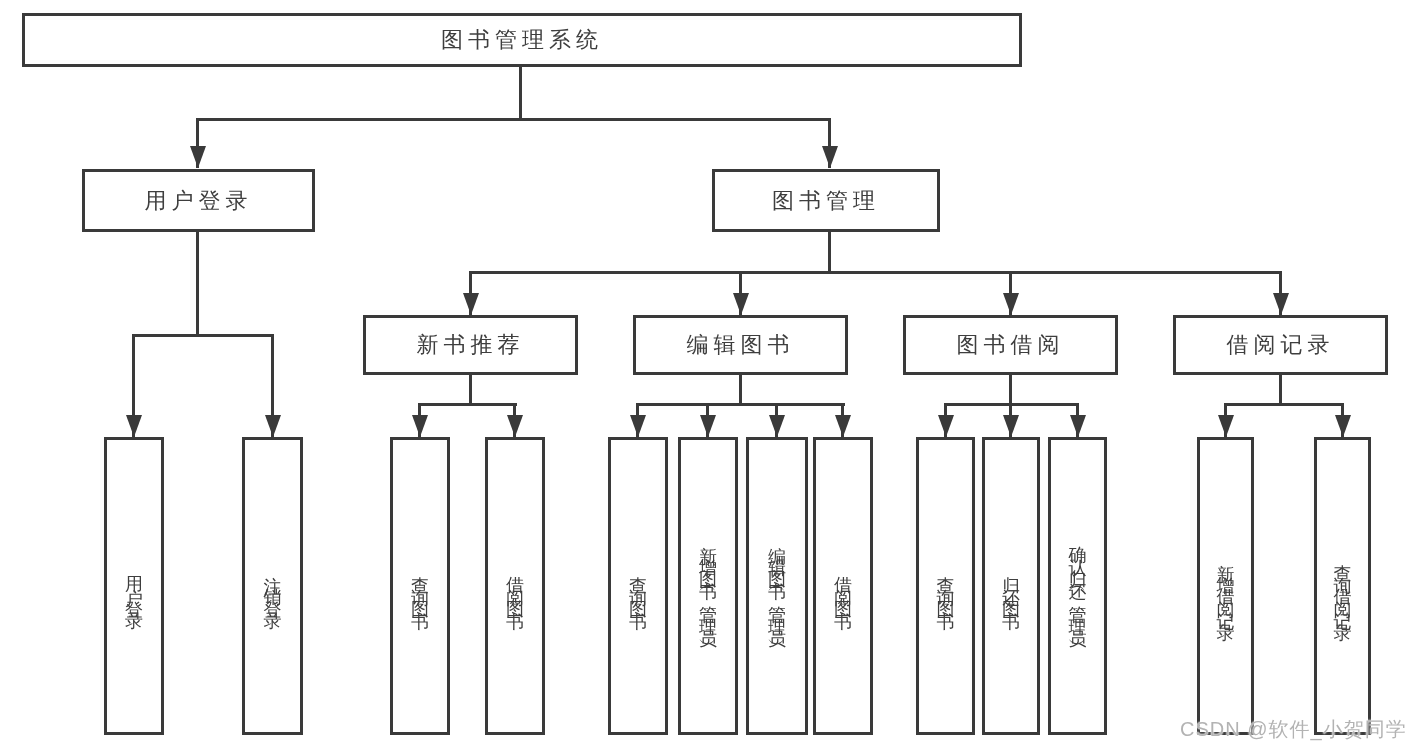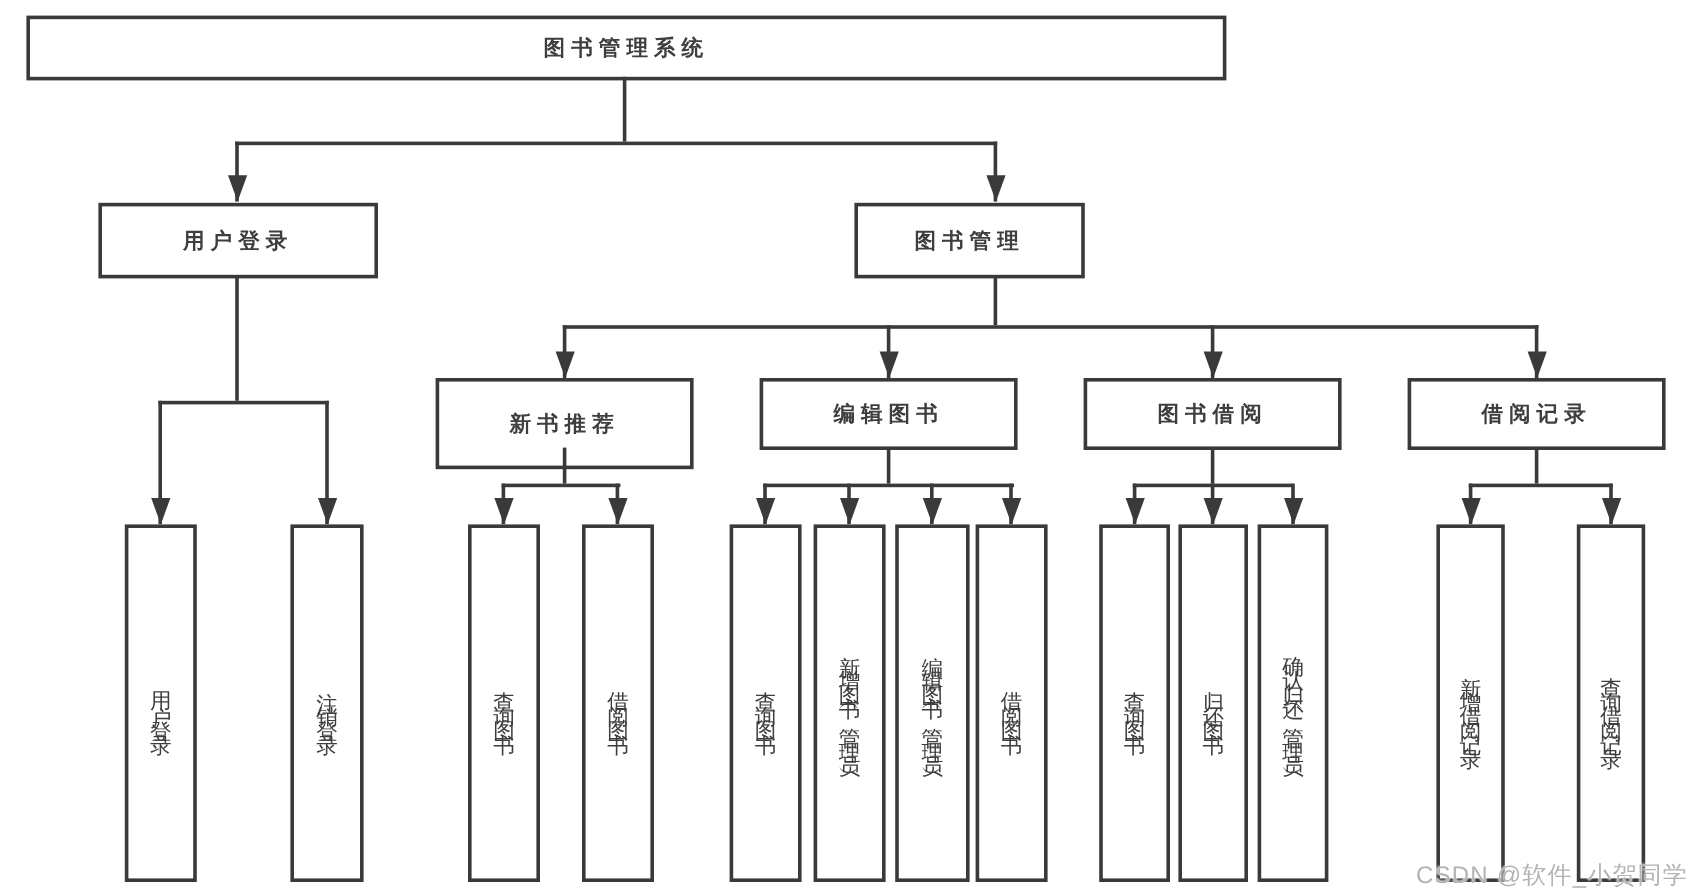--- a/index.html
+++ b/index.html
@@ -14,21 +14,21 @@
   }
   .box {
     position: absolute;
     border: 3px solid var(--line, #3a3a3a);
     background: #fff;
     display: flex;
     align-items: center;
     justify-content: center;
     color: var(--text, #3e3e3e);
   }
-  .hbox { font-size: 18px; letter-spacing: 5px; white-space: nowrap; font-weight: bold; }
+  .hbox { font-size: 22px; letter-spacing: 5px; white-space: nowrap; }
   .vbox { top: 437px; height: 298px; }
   .vbox .vlabel {
     writing-mode: vertical-rl;
     text-orientation: mixed;
     font-size: 18px;
     letter-spacing: 12px;
     line-height: 1;
     white-space: nowrap;
   }
   .vl { position: absolute; width: 3px; background: var(--line, #3a3a3a); }
@@ -67,37 +67,37 @@
   </div>
 
   <div class="vl" style="left:519px; top:64px; height:54px;"></div>
   <div class="hl" style="left:196px; top:118px; width:635px;"></div>
   <div class="arrow" style="left:196px; top:118px; height:50px;"></div>
   <div class="arrow" style="left:828px; top:118px; height:50px;"></div>
 
   <div class="box hbox" style="left:82px; top:169px; width:233px; height:63px;">
     <span>用户登录</span>
   </div>
-  <div class="box hbox" style="left:712px; top:169px; width:192px; height:63px;">
+  <div class="box hbox" style="left:712px; top:169px; width:228px; height:63px;">
     <span>图书管理</span>
   </div>
 
   <div class="vl" style="left:196px; top:230px; height:104px;"></div>
   <div class="hl" style="left:132px; top:334px; width:142px;"></div>
   <div class="arrow" style="left:132px; top:334px; height:103px;"></div>
   <div class="arrow" style="left:271px; top:334px; height:103px;"></div>
 
   <div class="vl" style="left:828px; top:230px; height:41px;"></div>
   <div class="hl" style="left:469px; top:271px; width:813px;"></div>
   <div class="arrow" style="left:469px; top:271px; height:44px;"></div>
   <div class="arrow" style="left:739px; top:271px; height:44px;"></div>
   <div class="arrow" style="left:1009px; top:271px; height:44px;"></div>
   <div class="arrow" style="left:1279px; top:271px; height:44px;"></div>
 
-  <div class="box hbox" style="left:363px; top:315px; width:215px; height:76px;">
+  <div class="box hbox" style="left:363px; top:315px; width:215px; height:60px;">
     <span>新书推荐</span>
   </div>
   <div class="box hbox" style="left:633px; top:315px; width:215px; height:60px;">
     <span>编辑图书</span>
   </div>
   <div class="box hbox" style="left:903px; top:315px; width:215px; height:60px;">
     <span>图书借阅</span>
   </div>
   <div class="box hbox" style="left:1173px; top:315px; width:215px; height:60px;">
     <span>借阅记录</span>

